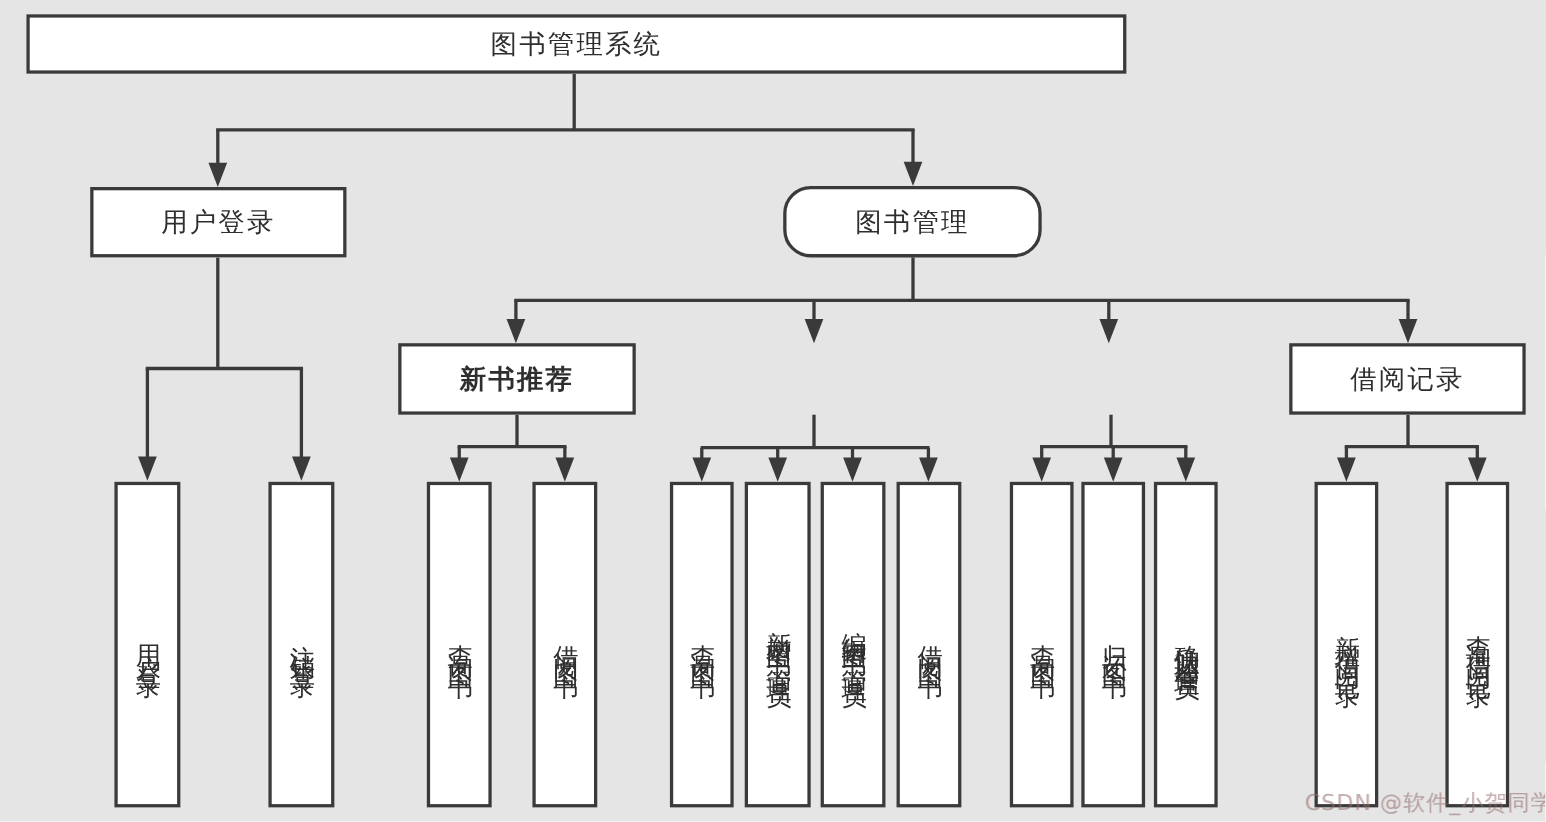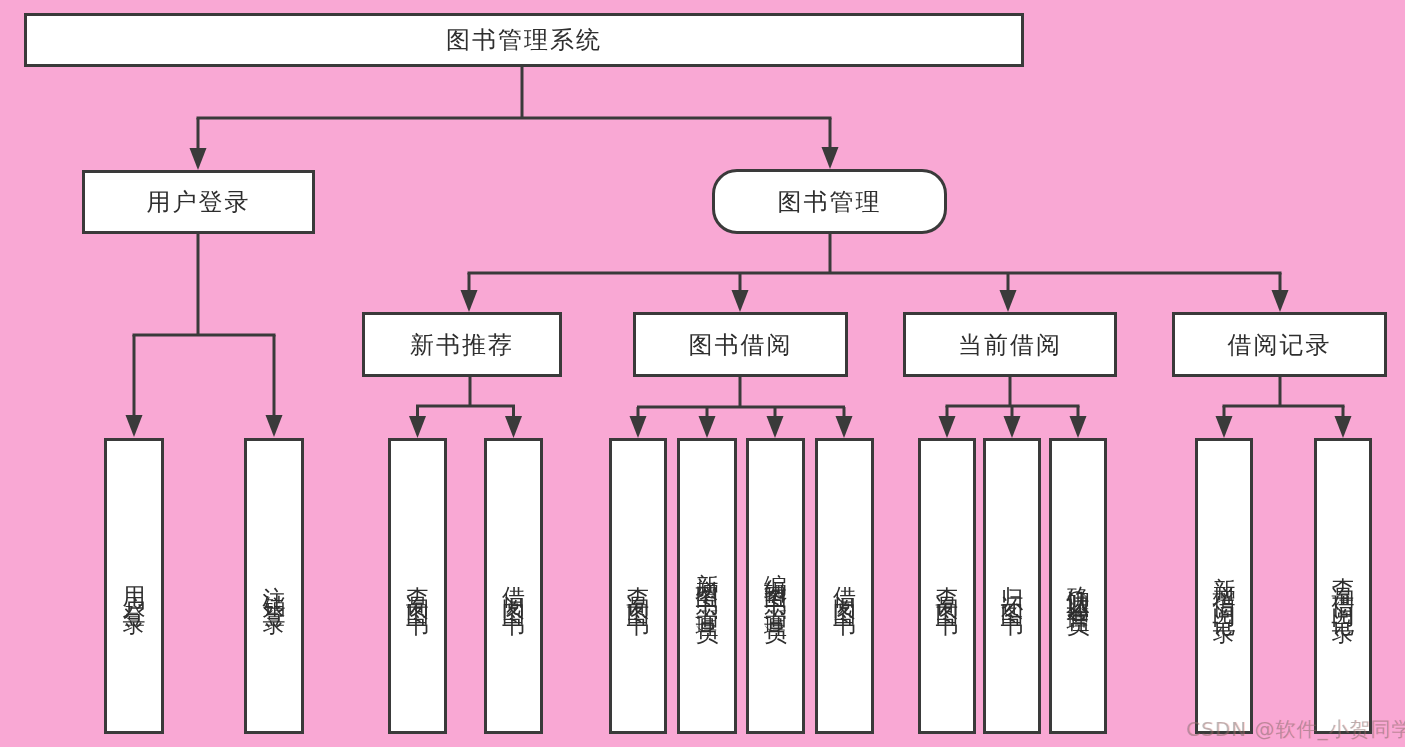--- a/index.html
+++ b/index.html
@@ -1,20 +1,20 @@
 <!DOCTYPE html>
 <html><head>
 <meta charset="utf-8">
 <style>
   html, body { margin: 0; padding: 0; background: #ffffff; }
   #stage {
     position: relative;
     width: 1405px;
     height: 747px;
-    background: #f9a8d4;
+    background: #e5e5e5;
     overflow: hidden;
     font-family: "DejaVu Sans", "Liberation Sans", sans-serif;
   }
   #connectors {
     position: absolute;
     left: 0; top: 0;
     width: 1405px; height: 747px;
   }
   .hbox {
     position: absolute;
@@ -138,28 +138,22 @@
     <span>图书管理系统</span>
   </div>
 
   <div class="hbox" style="left:82px; top:170px; width:233px; height:64px;">
     <span>用户登录</span>
   </div>
   <div class="hbox" style="left:712px; top:169px; width:235px; height:65px;border-radius:25px;">
     <span>图书管理</span>
   </div>
 
-  <div class="hbox" style="left:362px; top:312px; width:200px; height:65px;">
+  <div class="hbox" style="left:362px; top:312px; width:216px; height:65px;font-weight:bold;">
     <span>新书推荐</span>
-  </div>
-  <div class="hbox" style="left:633px; top:312px; width:215px; height:65px;">
-    <span>图书借阅</span>
-  </div>
-  <div class="hbox" style="left:903px; top:312px; width:214px; height:65px;">
-    <span>当前借阅</span>
   </div>
   <div class="hbox" style="left:1172px; top:312px; width:215px; height:65px;">
     <span>借阅记录</span>
   </div>
 
   <div class="vbox" style="left:104px; width:60px;">
     <span class="vtext">用户登录</span>
   </div>
   <div class="vbox" style="left:244px; width:60px;">
     <span class="vtext">注销登录</span>

